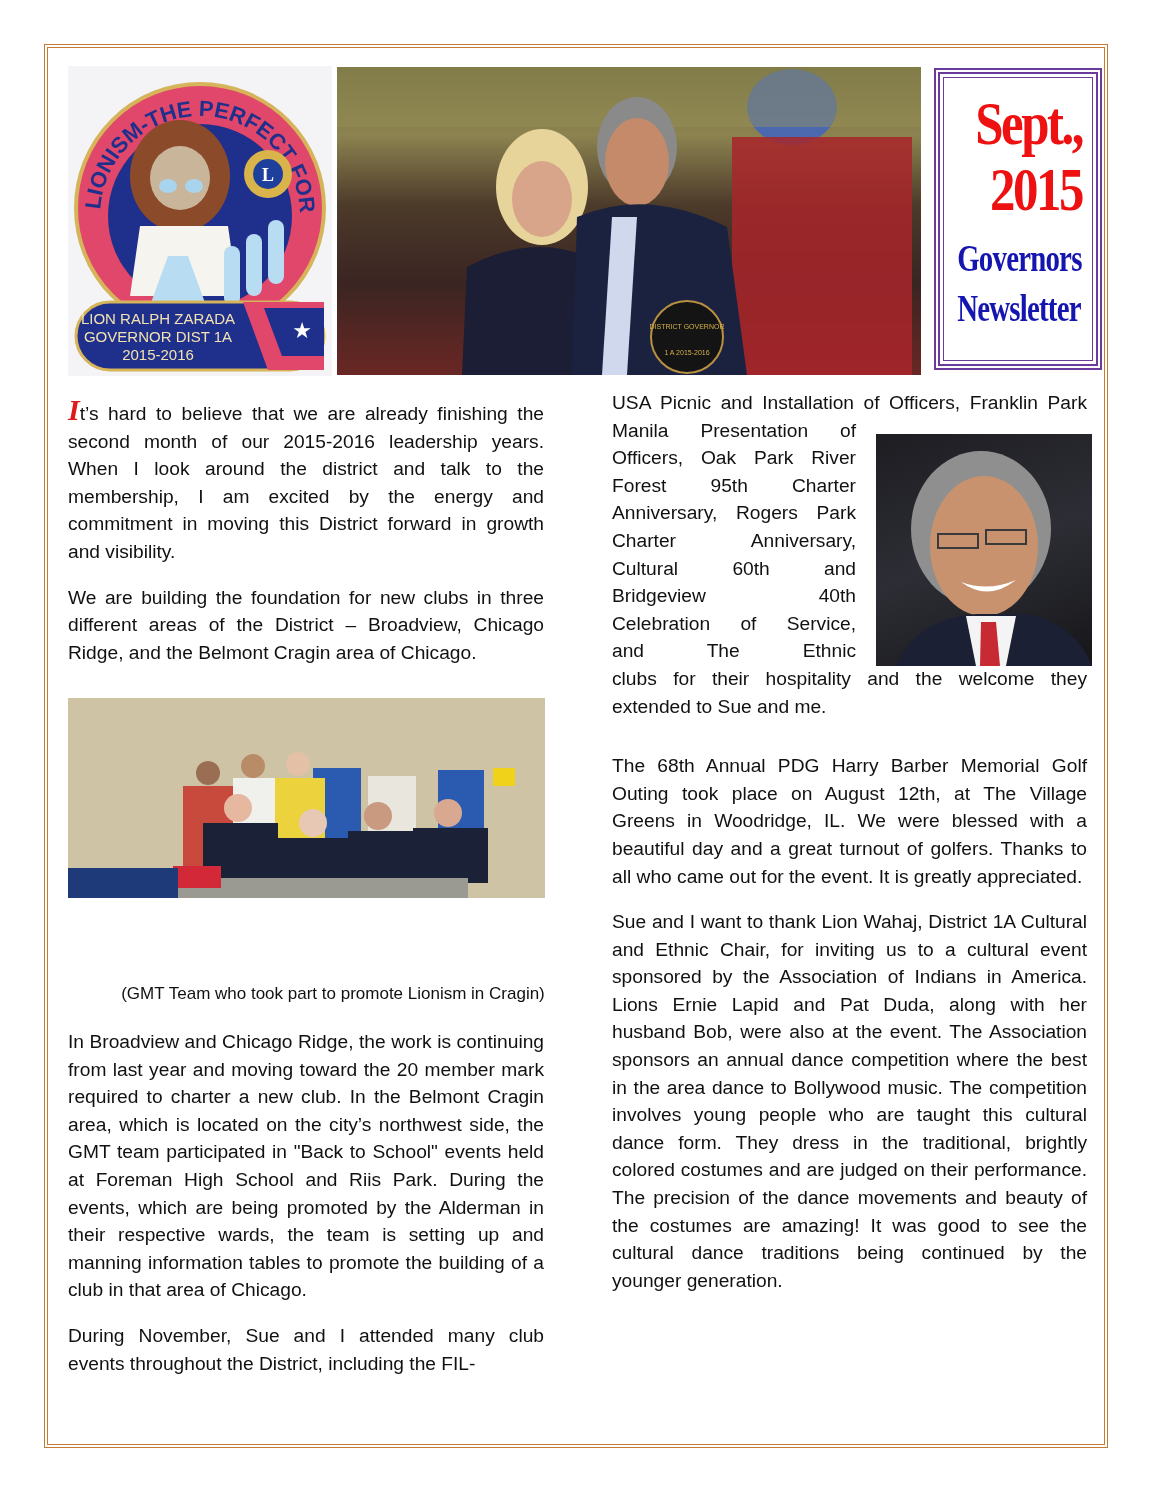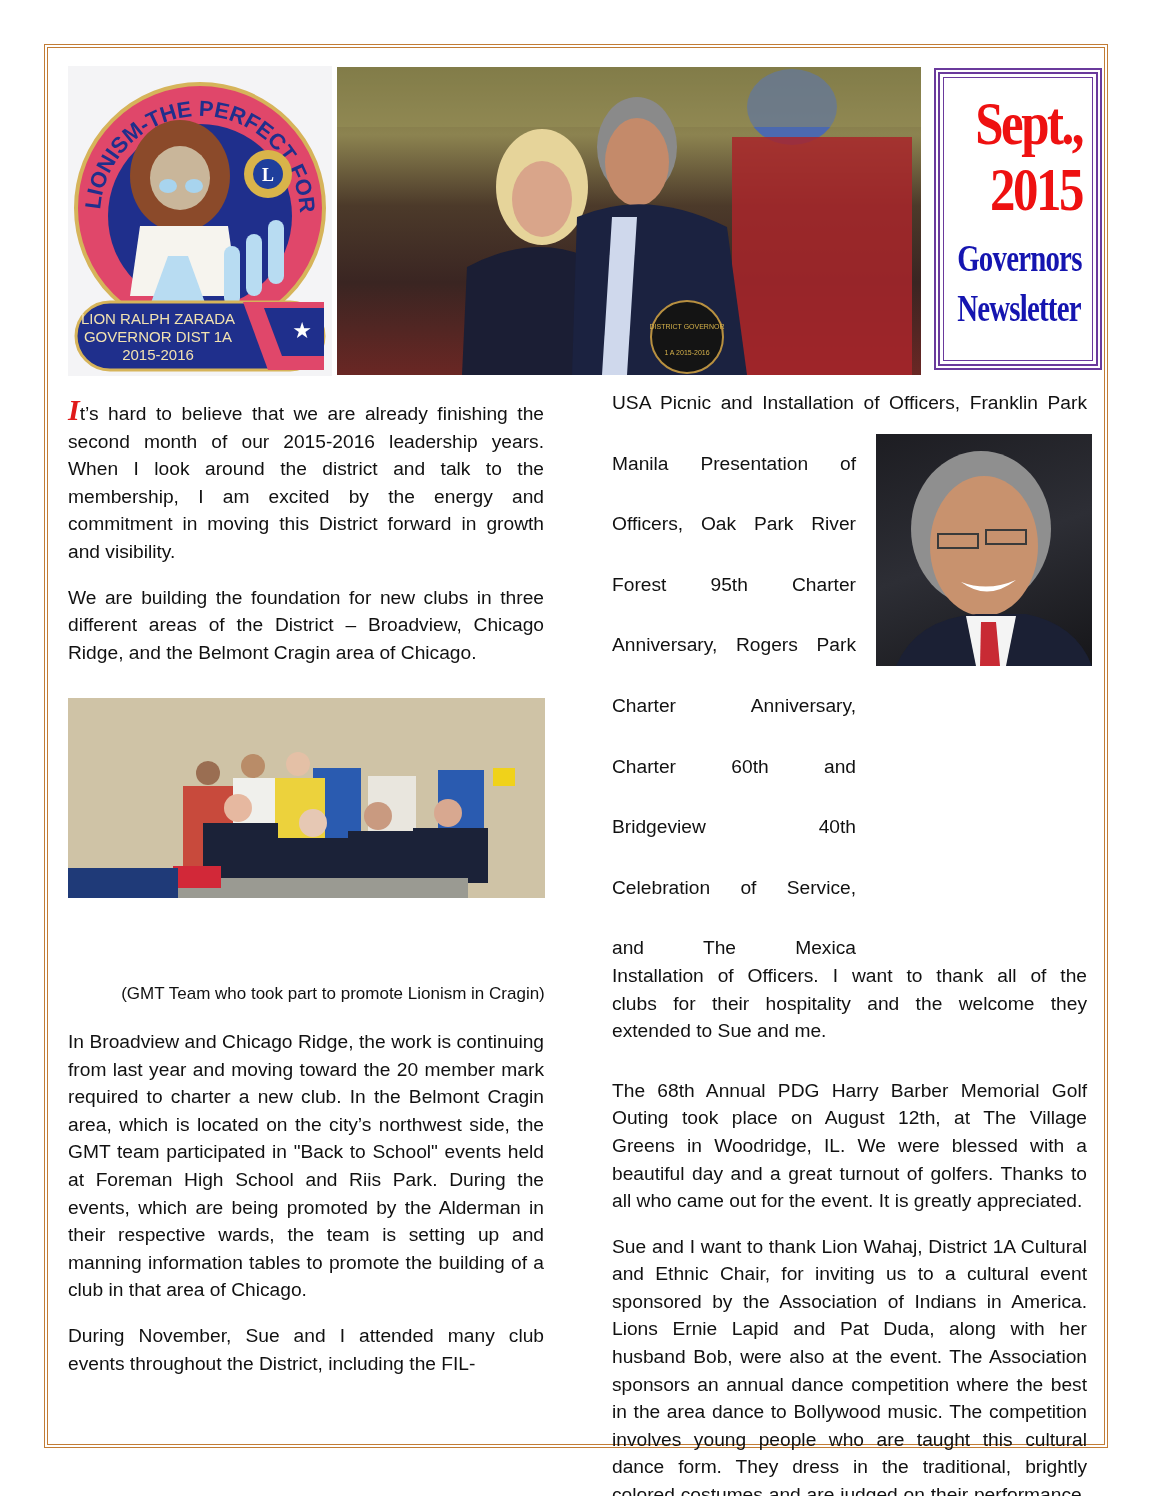--- a/index.html
+++ b/index.html
@@ -29,21 +29,21 @@
   .col-right { left:612px; top:389px; width:475px; }
   .dropcap { font-family:"Liberation Serif","DejaVu Serif",serif; color:#e01a1a; font-size:30px; font-weight:bold; font-style:italic; line-height:20px; }
 
   .photo-gmt { position:absolute; left:68px; top:698px; width:477px; height:200px; overflow:hidden;
          background:linear-gradient(180deg,#c9bb9e 0%,#d3c6a8 55%,#9a8a66 80%,#b69a54 100%); }
   .caption { position:absolute; left:68px; top:984px; width:530px; font-weight:normal; font-size:17px; text-align:center; }
 
   .photo-portrait { position:absolute; left:876px; top:434px; width:216px; height:232px; overflow:hidden;
          background:linear-gradient(160deg,#1d1d22 0%,#2d2e35 50%,#161619 100%); }
   .wrap-text { width:244px; }
-  .wrap-text .ln { display:block; text-align:justify; text-align-last:justify; height:27.6px;margin-top:33px; }
+  .wrap-text .ln { display:block; text-align:justify; text-align-last:justify; height:27.6px; }
   .full-ln { display:block; text-align:justify; text-align-last:justify; }
   .last-ln { display:block; }
 </style>
 </head>
 <body>
 
 <div class="page-border"></div>
 
 <div class="pin">
   <svg width="264" height="310" viewBox="0 0 264 310">
@@ -152,26 +152,25 @@
 </div>
 
 <div class="col col-right">
   <span class="full-ln">USA Picnic and Installation of Officers, Franklin Park</span>
   <div class="wrap-text">
     <span class="ln">Manila Presentation of</span>
     <span class="ln">Officers, Oak Park River</span>
     <span class="ln">Forest 95th Charter</span>
     <span class="ln">Anniversary, Rogers Park</span>
     <span class="ln">Charter Anniversary,</span>
-    <span class="ln">Charter 60th and</span>
+    <span class="ln">Cultural 60th and</span>
     <span class="ln">Bridgeview 40th</span>
     <span class="ln">Celebration of Service,</span>
-    <span class="ln">and The Mexica</span>
+    <span class="ln">and The Ethnic</span>
   </div>
-  <span class="full-ln">Installation of Officers. I want to thank all of the</span>
   <span class="full-ln">clubs for their hospitality and the welcome they</span>
   <span class="last-ln">extended to Sue and me.</span>
   <p style="margin-top:32px;">The 68th Annual PDG Harry Barber Memorial Golf Outing took place on August 12th, at The Village Greens in Woodridge, IL. We were blessed with a beautiful day and a great turnout of golfers. Thanks to all who came out for the event. It is greatly appreciated.</p>
   <p>Sue and I want to thank Lion Wahaj, District 1A Cultural and Ethnic Chair, for inviting us to a cultural event sponsored by the Association of Indians in America. Lions Ernie Lapid and Pat Duda, along with her husband Bob, were also at the event. The Association sponsors an annual dance competition where the best in the area dance to Bollywood music. The competition involves young people who are taught this cultural dance form. They dress in the traditional, brightly colored costumes and are judged on their performance. The precision of the dance movements and beauty of the costumes are amazing! It was good to see the cultural dance traditions being continued by the younger generation.</p>
 </div>
 
 <div class="photo-portrait">
   <svg width="216" height="232" viewBox="0 0 216 232">
     <ellipse cx="105" cy="95" rx="70" ry="78" fill="#8f8f8f"></ellipse>
     <ellipse cx="108" cy="112" rx="54" ry="70" fill="#c8926e"></ellipse>

